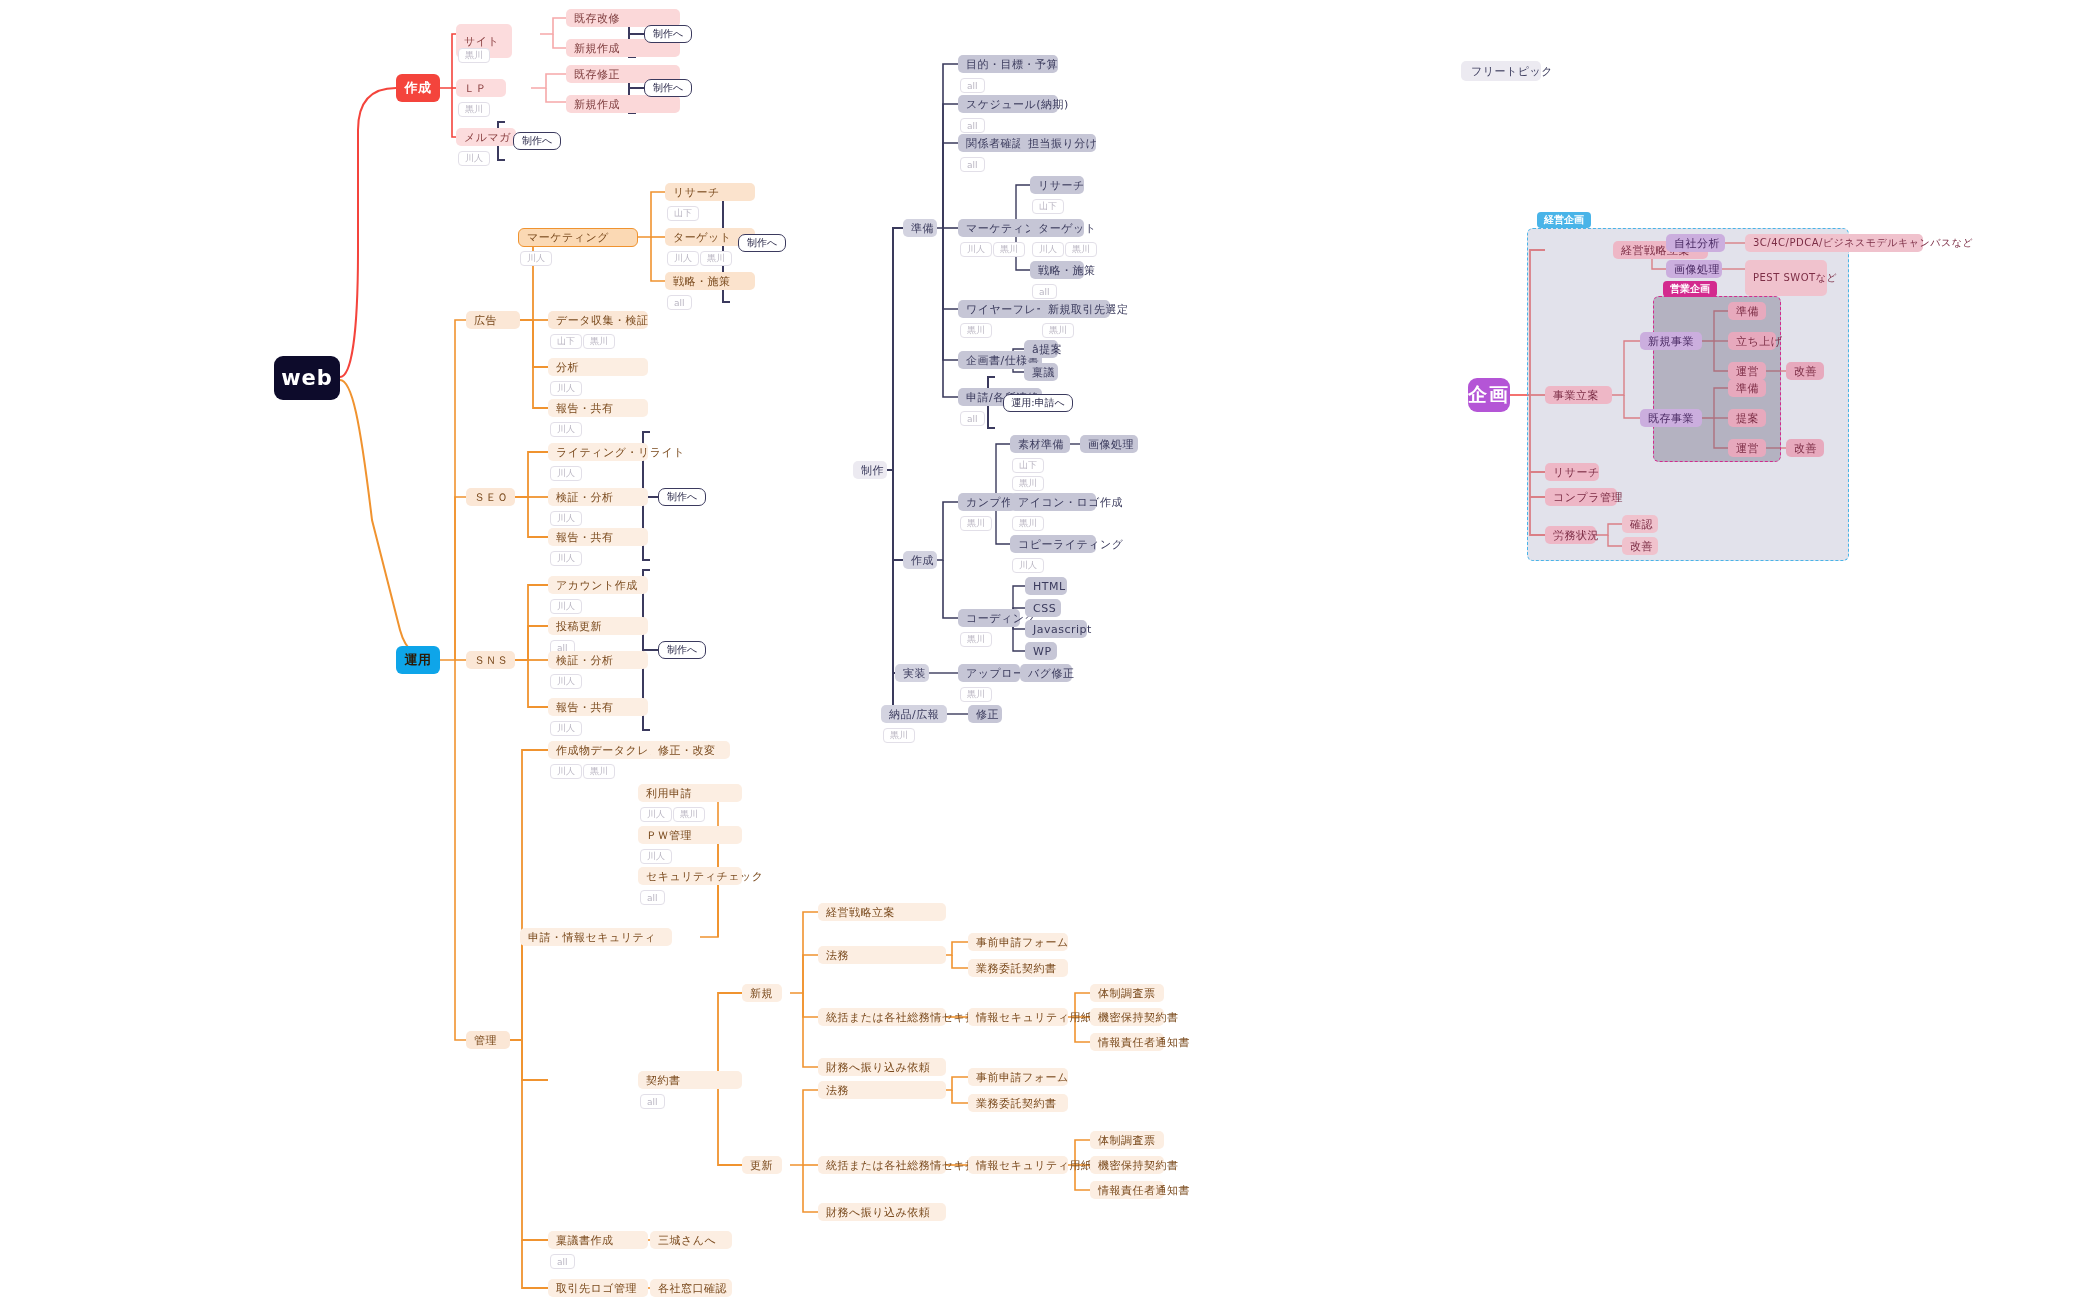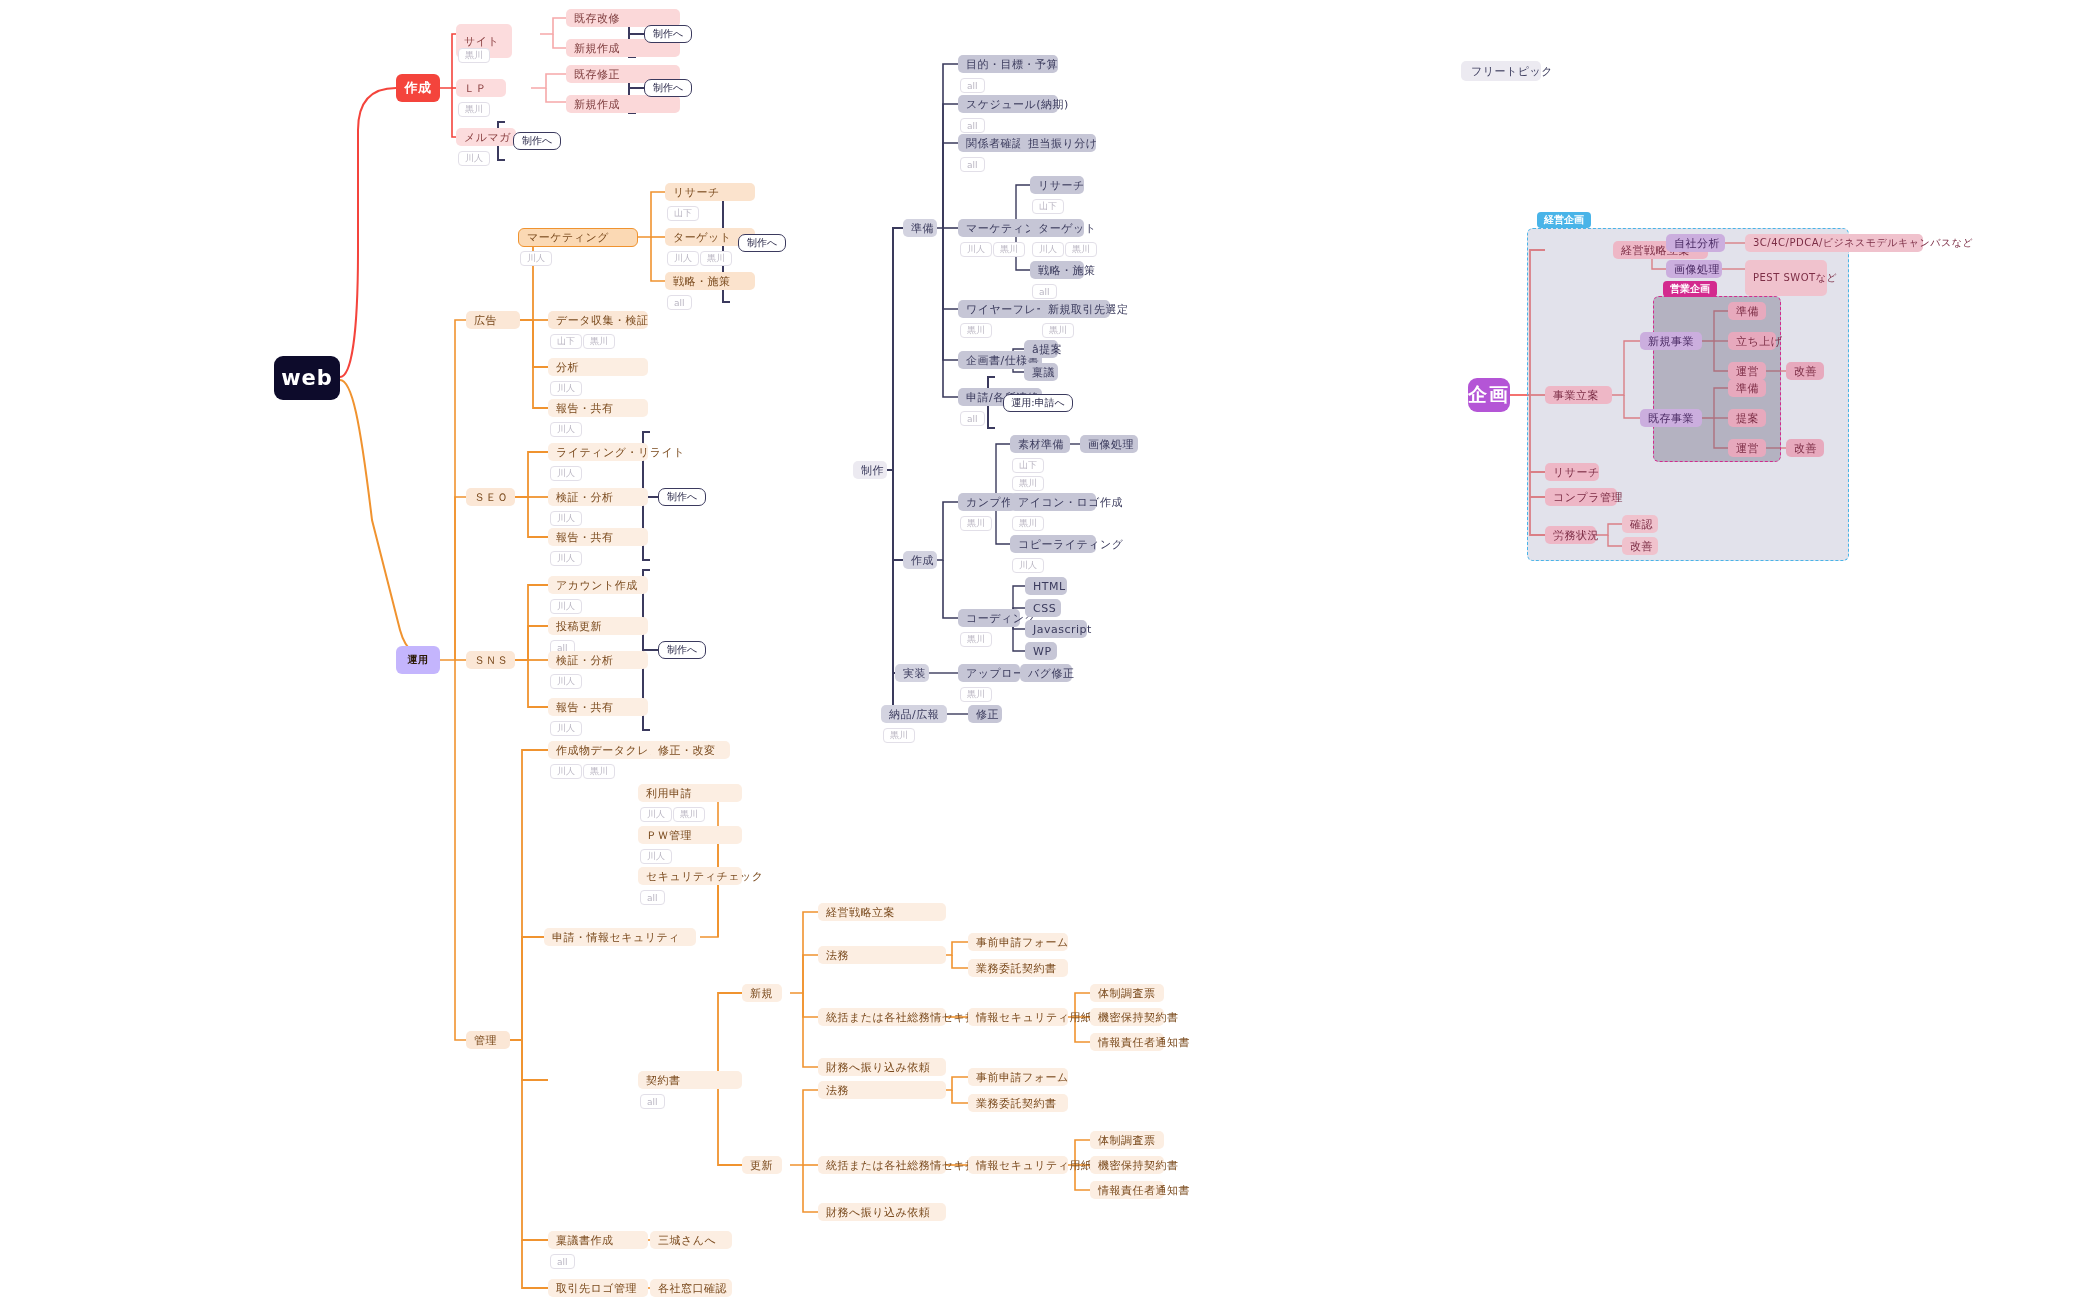--- a/index.html
+++ b/index.html
@@ -5,21 +5,21 @@
   html,body{margin:0;padding:0;background:#ffffff;}
   body{font-family:"DejaVu Sans","Liberation Sans",sans-serif;}
   #canvas{position:relative;width:2099px;height:1300px;overflow:hidden;background:#fff;}
   svg#edges{position:absolute;left:0;top:0;width:2099px;height:1300px;pointer-events:none;}
   .node{position:absolute;box-sizing:border-box;display:flex;align-items:center;
         white-space:nowrap;border-radius:5px;letter-spacing:0.5px;}
   .n-root{background:#0d0b2b;color:#fff;font-weight:bold;font-size:21px;
           border-radius:9px;padding:0 14px;justify-content:center;letter-spacing:1px;}
   .n-red-main{background:#f4443c;color:#fff;font-weight:bold;font-size:13px;
               border-radius:6px;padding:0 10px;justify-content:center;}
-  .n-orange-main{background:#c4b5fd;color:#2b1a05;font-weight:bold;font-size:10px;
+  .n-orange-main{background:#0ea5e9;color:#2b1a05;font-weight:bold;font-size:13px;
               border-radius:6px;padding:0 10px;justify-content:center;}
   .n-purple-main{background:#b455d6;color:#fff;font-weight:bold;font-size:19px;
               border-radius:9px;padding:0 12px;justify-content:center;letter-spacing:2px;}
   .n-pink1{background:#fbd8d9;color:#7d3b3c;font-size:11px;padding:0 8px;}
   .n-pink2{background:#fcdcdd;color:#8a3f40;font-size:11px;padding:0 8px;}
   .n-orange1{background:#fbe3cd;color:#7a4a1d;font-size:11px;padding:0 8px;}
   .n-orange2{background:#fbe7d6;color:#7a4a1d;font-size:11px;padding:0 8px;}
   .n-orange3{background:#fceee2;color:#7a4a1d;font-size:11px;padding:0 8px;}
   .n-mk{background:#fbd9b4;color:#7a4a1d;font-size:11px;padding:0 8px;
         border:1.4px solid #f0932f;border-radius:6px;}
@@ -399,21 +399,21 @@
   <div class="tag" style="left:550px;top:764px;">
     <span>川人</span>
     </div>
   <div class="tag" style="left:583px;top:764px;">
     <span>黒川</span>
     </div>
   <div class="node n-orange3" style="left:650px;top:741px;width:80px;height:18px;">
     <span>修正・改変</span>
     </div>
 
-  <div class="node n-orange3" style="left:544px;top:928px;width:152px;height:18px;">
+  <div class="node n-orange3" style="left:520px;top:928px;width:152px;height:18px;">
     <span>申請・情報セキュリティ</span>
     </div>
   <div class="node n-orange3" style="left:638px;top:784px;width:104px;height:18px;">
     <span>利用申請</span>
     </div>
   <div class="tag" style="left:640px;top:807px;">
     <span>川人</span>
     </div>
   <div class="tag" style="left:673px;top:807px;">
     <span>黒川</span>

